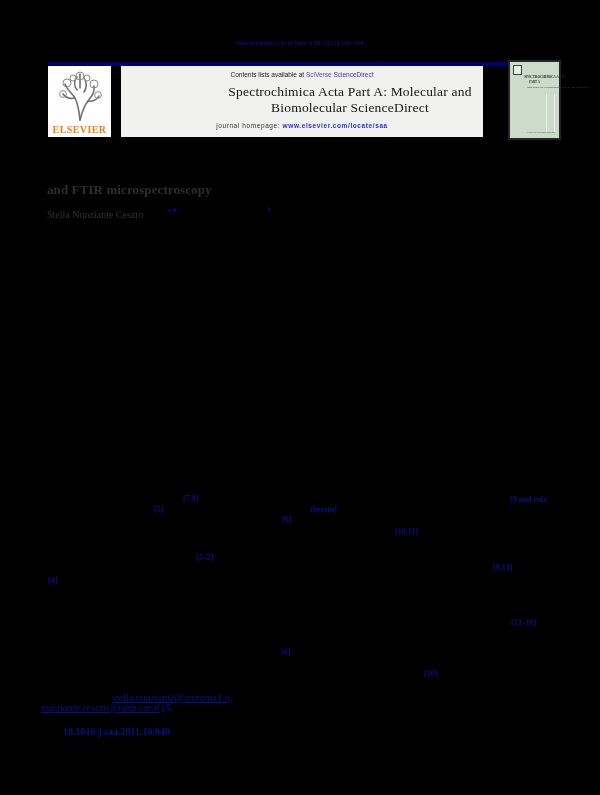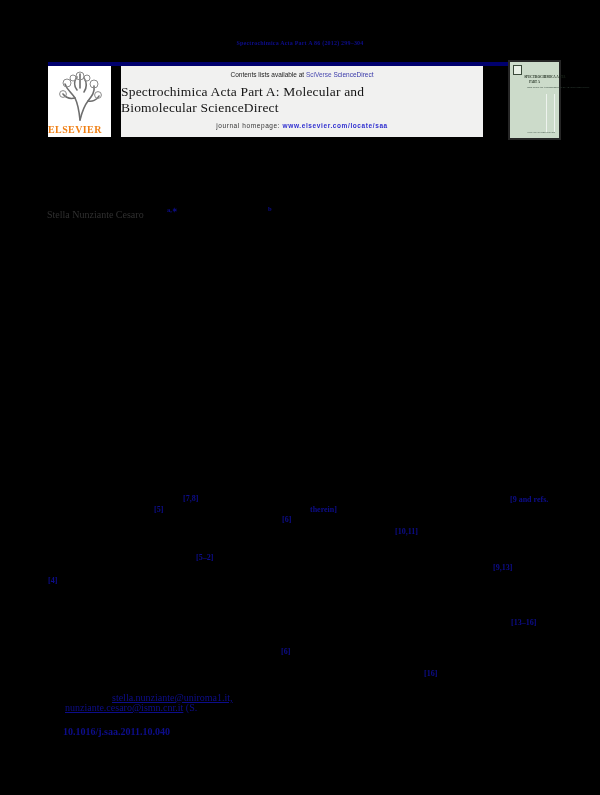--- a/index.html
+++ b/index.html
@@ -8,29 +8,29 @@
   .abs{position:absolute;}
 
   
   .cite-line{left:0;top:40px;width:600px;text-align:center;font-size:6px;font-weight:bold;
              color:#0d0d8c;letter-spacing:.2px;}
 
   
   .navy-bar{left:48px;top:62px;width:503px;height:4px;background:#00006e;}
   .logo-box{left:48px;top:66px;width:63px;height:71px;background:#ffffff;}
   .logo-tree{position:absolute;left:5px;top:2px;}
-  .elsevier-word{position:absolute;left:0;bottom:2px;width:39px;text-align:center;
+  .elsevier-word{position:absolute;left:0;bottom:2px;width:63px;text-align:center;
                  font-size:10px;font-weight:bold;color:#f07f13;letter-spacing:.4px;}
   .gray-box{left:121px;top:66px;width:362px;height:71px;background:#f1f1f0;}
   .contents-line{position:absolute;left:0;top:5px;width:362px;text-align:center;
                  font-size:6.5px;color:#222;font-family:"Liberation Sans",sans-serif;}
   .lnk-sciverse{color:#4a4ab0;}
   .lnk-sciencedirect{color:#3636a8;}
-  .jtitle{position:absolute;left:0;width:362px;font-size:13.5px;
-          color:#141414;letter-spacing:.2px;}
+  .jtitle{position:absolute;left:0;width:362px;text-align:center;font-size:13.5px;
+          color:#141414;letter-spacing:.2px;padding-left:48px;}
   .jtitle1{top:18px;} .jtitle2{top:34px;}
   .homepage-line{position:absolute;left:0;top:56px;width:362px;text-align:center;
                  font-size:6.5px;color:#333;letter-spacing:.6px;
                  font-family:"Liberation Sans",sans-serif;}
   .lnk-url{color:#2f2fd0;font-weight:bold;}
 
   
   .cover{left:508px;top:60px;width:53px;height:80px;background:#ccdbca;
          border:2px solid #262626;box-sizing:border-box;}
   .cover-logo{position:absolute;left:3px;top:3px;width:7px;height:8px;
@@ -111,20 +111,21 @@
   <div class="abs cover">
     <span class="cover-logo"></span>
     <div class="cover-t cover-t1">SPECTROCHIMICA ACTA</div>
     <div class="cover-t cover-t2">PART A</div>
     <div class="cover-t cover-t3">MOLECULAR AND BIOMOLECULAR SPECTROSCOPY</div>
     <span class="cover-vline v1"></span>
     <span class="cover-vline v2"></span>
     <div class="cover-b">www.elsevier.com/locate/saa</div>
   </div>
 
+  <div class="abs art-title t2">and FTIR microspectroscopy</div>
 
   <div class="abs author">Stella Nunziante Cesaro</div>
   <div class="abs sup sup-a">a,∗</div>
   <div class="abs sup sup-b">b</div>
 
   <span class="abs citn" style="left:183px;top:494px;">[7,8]</span>
   <span class="abs citn" style="left:154px;top:505px;">[5]</span>
   <span class="abs citn" style="left:282px;top:515px;">[6]</span>
   <span class="abs citn" style="left:310px;top:505px;">therein]</span>
   <span class="abs citn" style="left:395px;top:515px;margin-top:12px;">[10,11]</span>
@@ -132,18 +133,18 @@
   <span class="abs citn" style="left:196px;top:553px;">[5–2]</span>
   <span class="abs citn" style="left:455px;top:563px;margin-left:38px;">[9,13]</span>
   <span class="abs citn" style="left:48px;top:576px;">[4]</span>
   <span class="abs citn" style="left:511px;top:618px;">[13–16]</span>
   <span class="abs citn" style="left:281px;top:647px;">[6]</span>
   <span class="abs citn" style="left:402px;top:669px;padding-left:22px;">[16]</span>
 
   <div class="abs fnote" style="left:112px;top:692px;">
     <span class="u">stella.nunziante@uniroma1.it,</span>
   </div>
-  <div class="abs fnote" style="left:65px;top:702px;">
+  <div class="abs fnote" style="left:41px;top:702px;font-style:italic;">
     <span class="u">nunziante.cesaro@ismn.cnr.it</span><span> (S.</span>
   </div>
   <div class="abs fnote doi" style="left:63px;top:726px;">10.1016/j.saa.2011.10.040</div>
 
 </div>
 
 </body></html>

